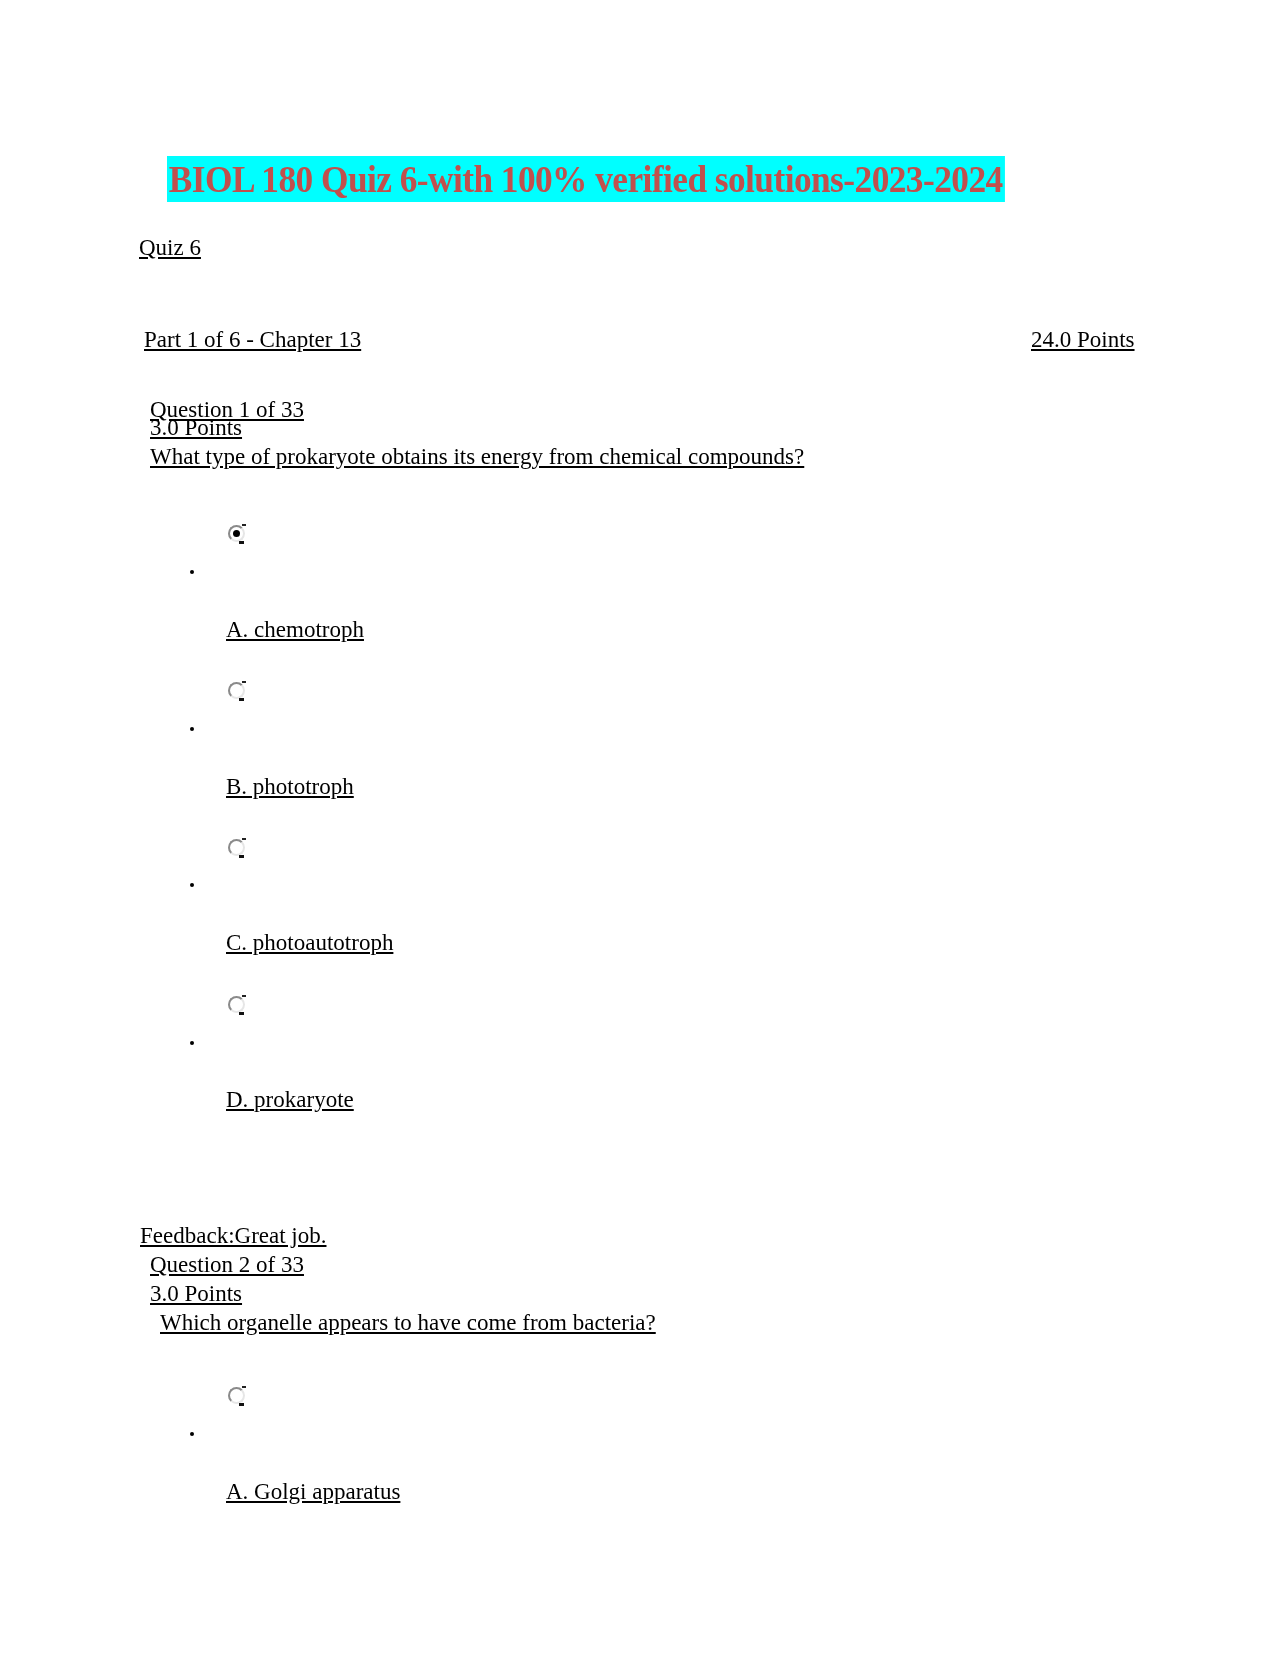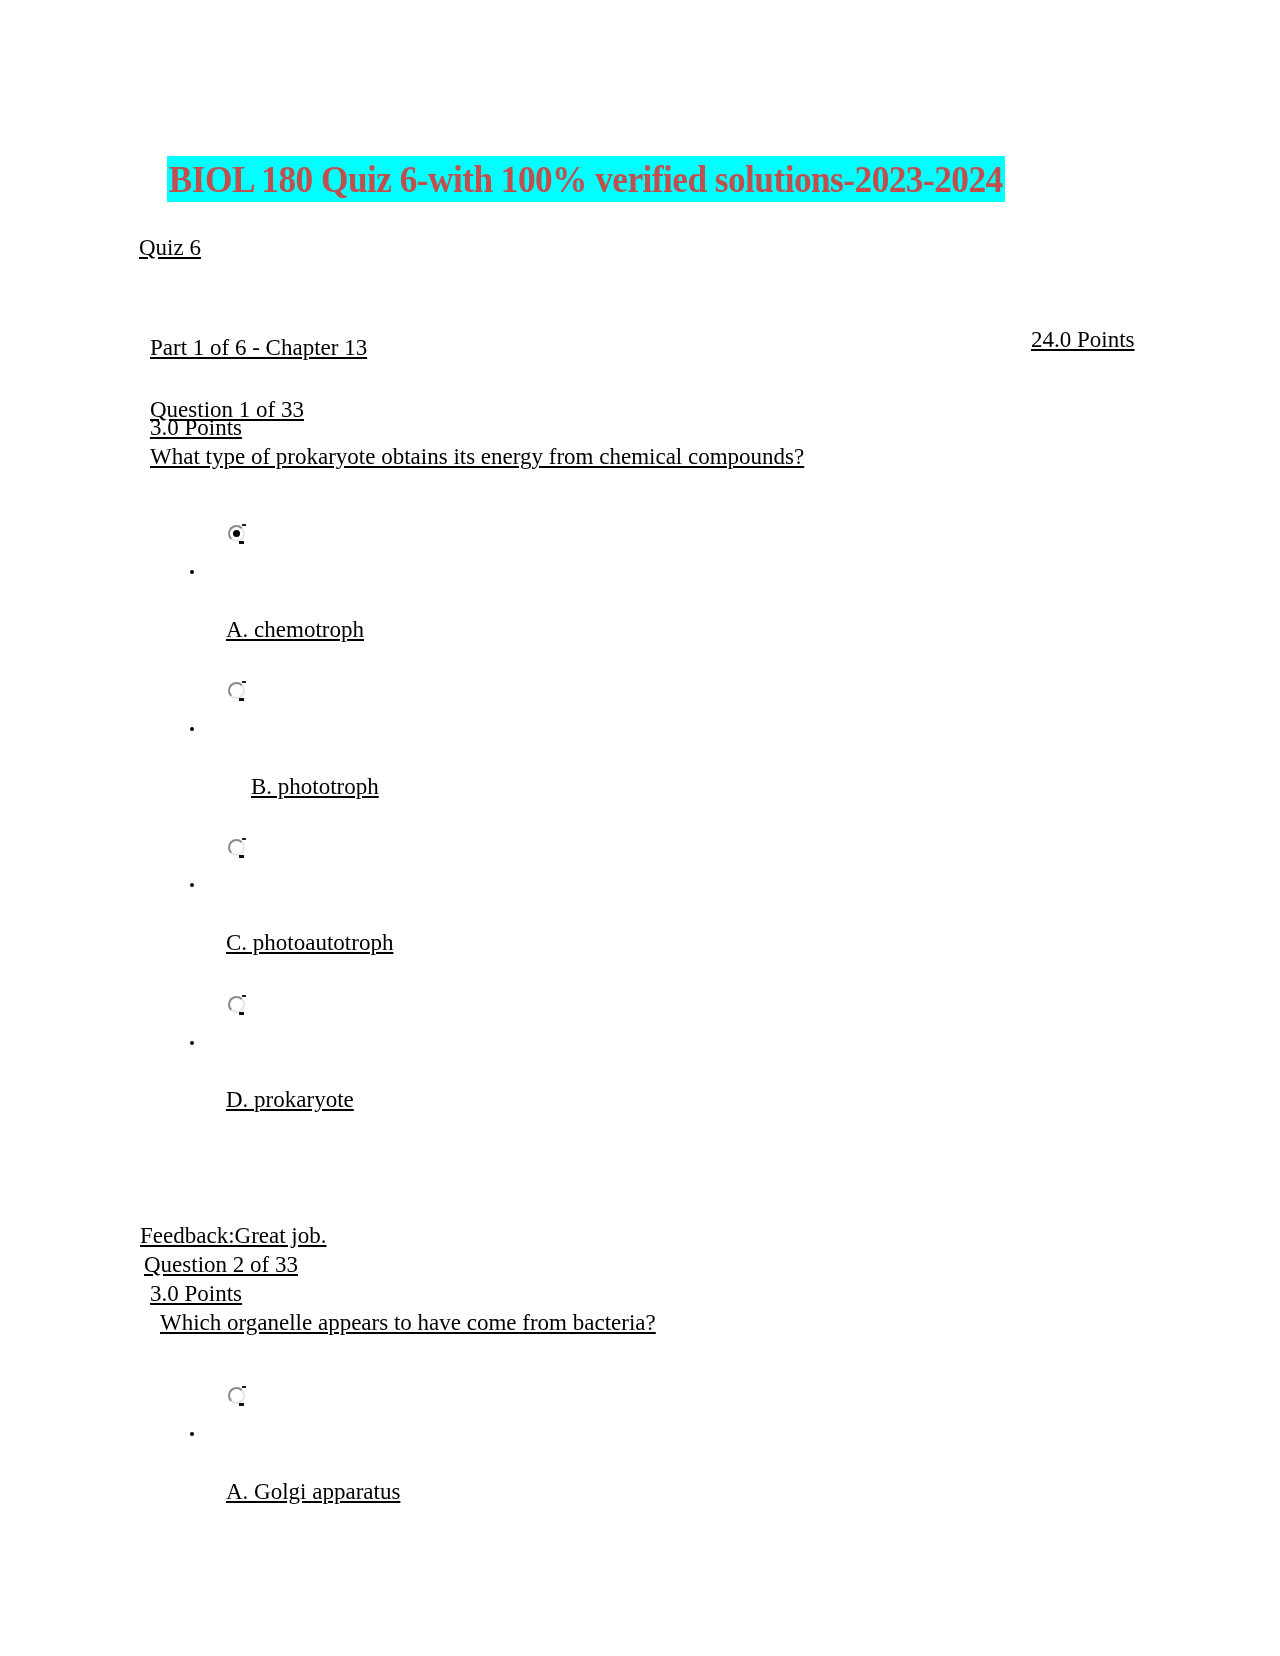--- a/index.html
+++ b/index.html
@@ -79,59 +79,59 @@
       background: #000;
     }
   </style>
 </head>
 <body>
 
 <div class="abs doc-title" style="background:#00FFFF;color:#C0504D;">BIOL 180 Quiz 6-with 100% verified solutions-2023-2024</div>
 
 <div class="abs txt" style="left:139px;top:234px;">Quiz 6</div>
 
-<div class="abs txt" style="left:150px;top:326px;margin-top:8px;">Part 1 of 6 - Chapter 13</div>
+<div class="abs txt" style="left:144px;top:326px;">Part 1 of 6 - Chapter 13</div>
 <div class="abs txt" style="left:1019px;top:326px;margin-left:12px;">24.0 Points</div>
 
 <section>
   <div class="abs txt" style="left:150px;top:396px;">Question 1 of 33</div>
   <div class="abs txt" style="left:150px;top:414px;">3.0 Points</div>
   <div class="abs txt" style="left:150px;top:443px;text-align:center;">What type of prokaryote obtains its energy from chemical compounds?</div>
 
   <div>
     <span class="radio" style="left:228px;top:525px;">
         <span class="dot"></span>
       </span>
     <span class="bullet" style="left:190px;top:570px;"></span>
     <div class="abs txt" style="left:226px;top:616px;">A. chemotroph</div>
   </div>
 
   <div>
     <span class="radio" style="left:228px;top:682px;"></span>
     <span class="bullet" style="left:190px;top:727px;"></span>
-    <div class="abs txt" style="left:226px;top:773px;margin-left:25px;">B. phototroph</div>
+    <div class="abs txt" style="left:226px;top:773px;">B. phototroph</div>
   </div>
 
   <div>
     <span class="radio" style="left:228px;top:839px;"></span>
     <span class="bullet" style="left:190px;top:883px;"></span>
     <div class="abs txt" style="left:226px;top:929px;">C. photoautotroph</div>
   </div>
 
   <div>
     <span class="radio" style="left:228px;top:996px;"></span>
     <span class="bullet" style="left:190px;top:1041px;"></span>
     <div class="abs txt" style="left:226px;top:1086px;">D. prokaryote</div>
   </div>
 
   <div class="abs txt" style="left:140px;top:1222px;">Feedback:Great job.</div>
 </section>
 
 <section>
-  <div class="abs txt" style="left:144px;top:1251px;">Question 2 of 33</div>
+  <div class="abs txt" style="left:150px;top:1251px;">Question 2 of 33</div>
   <div class="abs txt" style="left:150px;top:1280px;">3.0 Points</div>
   <div class="abs txt" style="left:160px;top:1309px;">Which organelle appears to have come from bacteria?</div>
 
   <div>
     <span class="radio" style="left:228px;top:1387px;"></span>
     <span class="bullet" style="left:190px;top:1432px;"></span>
     <div class="abs txt" style="left:226px;top:1478px;">A. Golgi apparatus</div>
   </div>
 </section>
 

